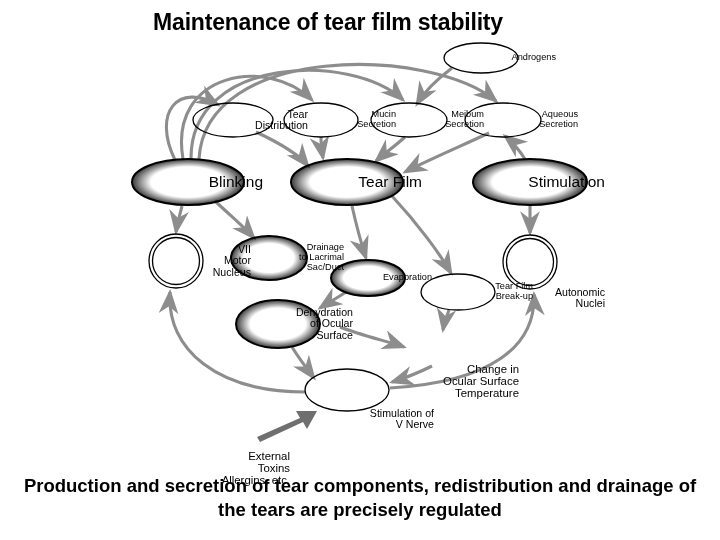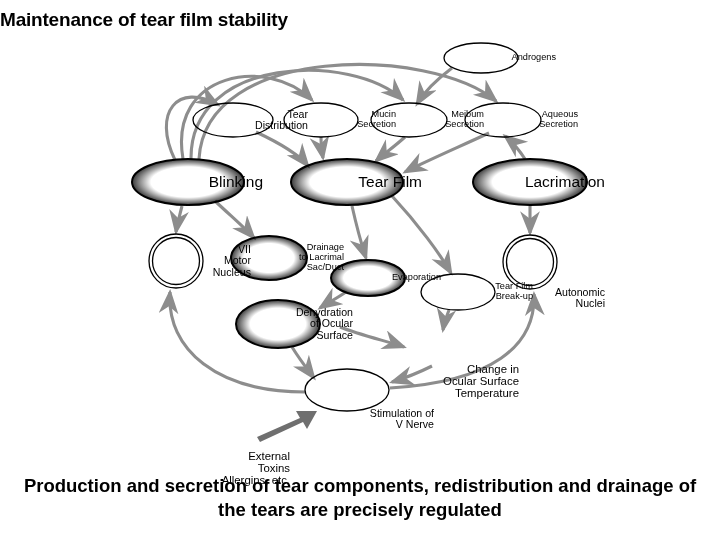--- a/index.html
+++ b/index.html
@@ -8,22 +8,22 @@
     background:#ffffff;
     font-family:"Liberation Sans", sans-serif;
     color:#000;
     overflow:hidden;
     position:relative;
   }
   #slide{position:relative;width:720px;height:540px;}
 
   .title{
     position:absolute;left:0;top:10px;width:656px;
-    text-align:left;
-    font-size:19px;font-weight:bold;
+    text-align:center;
+    font-size:23px;font-weight:bold;
     letter-spacing:-0.2px;
     line-height:1.1;
   }
 
   .caption{
     position:absolute;left:8px;top:474px;width:704px;
     text-align:center;
     font-size:18.5px;font-weight:bold;
     line-height:1.3;
   }
@@ -164,28 +164,28 @@
       <div class="node-label lbl-mid" style="left: 158px; width: 150px; top: 108.5px;">Tear
 Distribution</div>
       <div class="node-label lbl-small" style="left: 246px; width: 150px; top: 110px;">Mucin
 Secretion</div>
       <div class="node-label lbl-small" style="left: 334px; width: 150px; top: 110px;">Meibum
 Secretion</div>
       <div class="node-label lbl-small" style="left: 428px; width: 150px; top: 110px;">Aqueous
 Secretion</div>
       <div class="node-label lbl-big" style="left: 113px; width: 150px; top: 173.5px;">Blinking</div>
       <div class="node-label lbl-big" style="left: 272px; width: 150px; top: 173.5px;">Tear Film</div>
-      <div class="node-label lbl-big" style="left: 455px; width: 150px; top: 173.5px;">Lacrimation</div>
+      <div class="node-label lbl-big" style="left: 455px; width: 150px; top: 173.5px;">Stimulation</div>
       <div class="node-label lbl-mid" style="left: 101px; width: 150px; top: 244px;">VII
 Motor
 Nucleus</div>
       <div class="node-label lbl-small" style="left: 194px; width: 150px; top: 243px;">Drainage
 to Lacrimal
 Sac/Duct</div>
-      <div class="node-label lbl-small" style="left: 291px; width: 150px; top: 273px;">Evaporation</div>
+      <div class="node-label lbl-small" style="left: 282px; width: 150px; top: 273px;">Evaporation</div>
       <div class="node-label lbl-small" style="left: 383px; width: 150px; top: 282px;">Tear Film
 Break-up</div>
       <div class="node-label lbl-mid" style="left: 455px; width: 150px; top: 250.5px; margin-top: 36px;">Autonomic
 Nuclei</div>
       <div class="node-label lbl-mid" style="left: 203px; width: 150px; top: 307px;">Dehydration
 of Ocular
 Surface</div>
       <div class="node-label lbl-free" style="left: 369px; width: 150px; top: 326.5px;">Change in
 Ocular Surface
 Temperature</div>

